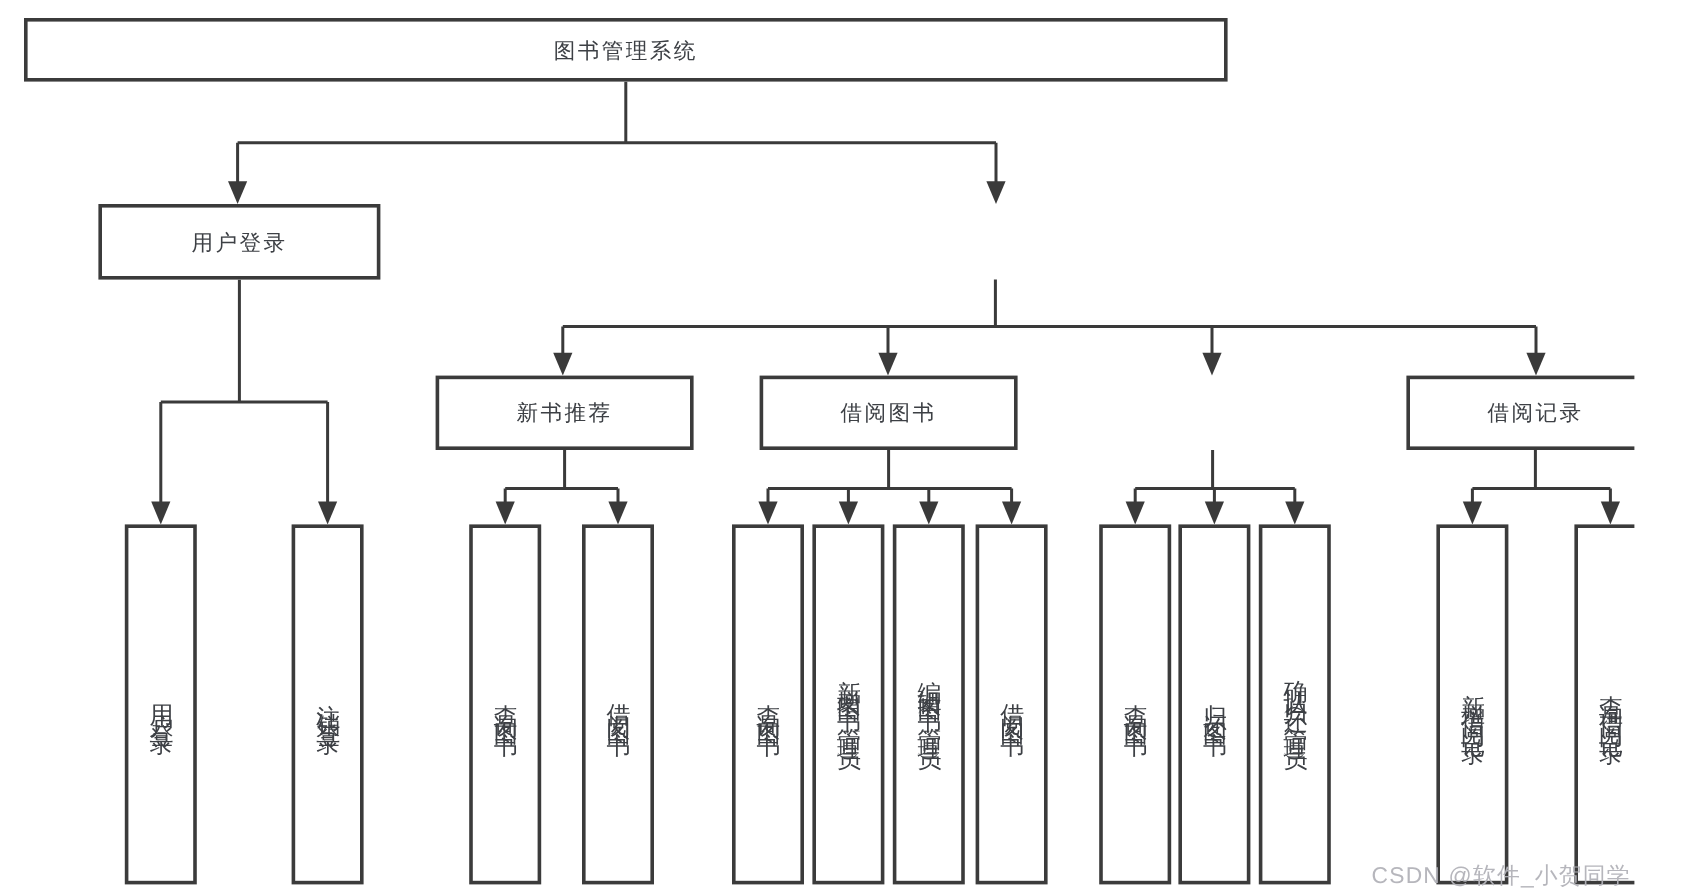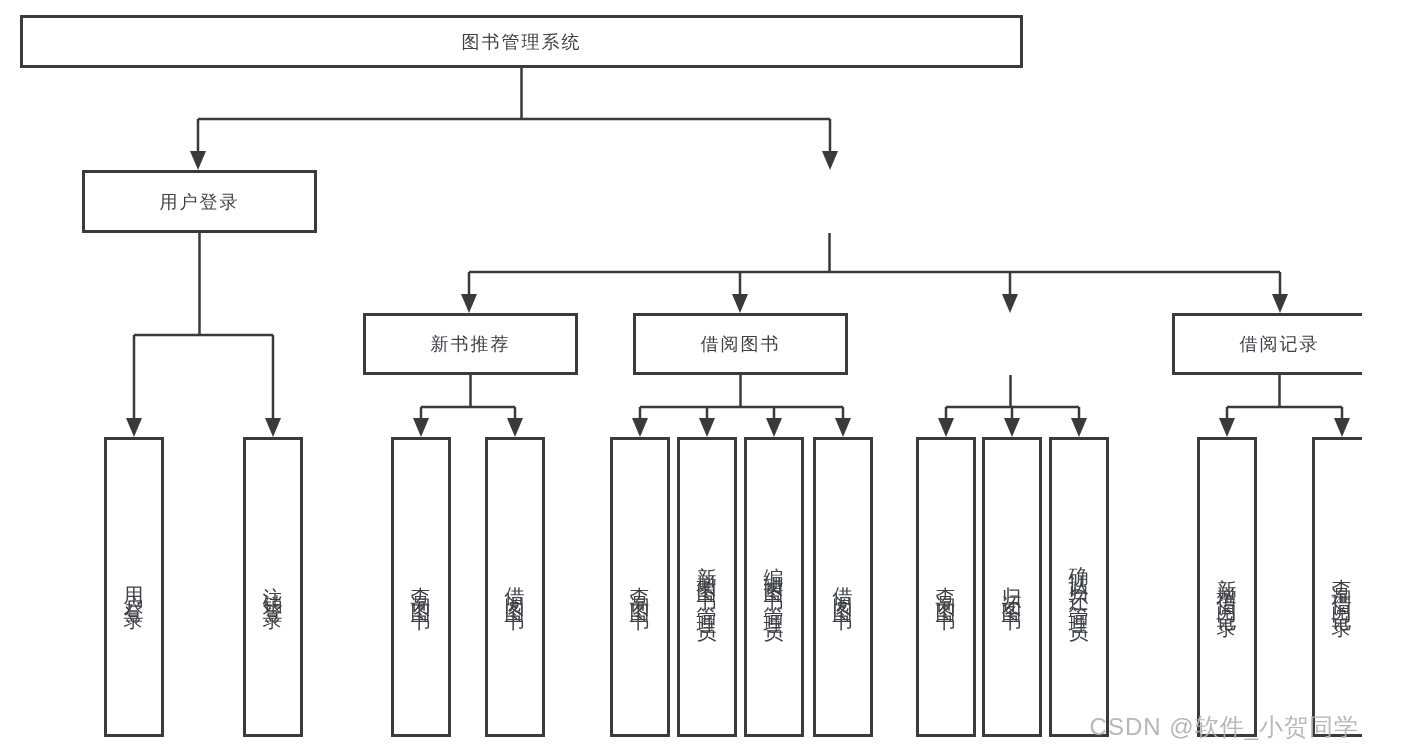--- a/index.html
+++ b/index.html
@@ -55,21 +55,21 @@
     font-size: 20px;
     letter-spacing: 8px;
     color: #3d4045;
     line-height: 1;
     max-height: 296px;
   }
   .watermark {
     position: absolute;
     right: 3px;
     bottom: 4px;
-    font-size: 24px;
+    font-size: 19px;
     letter-spacing: 1px;
     color: rgba(178, 178, 184, 0.95);
     z-index: 10;
     white-space: nowrap;
   }
 </style>
 </head>
 <body>
 
 <div class="stage">

